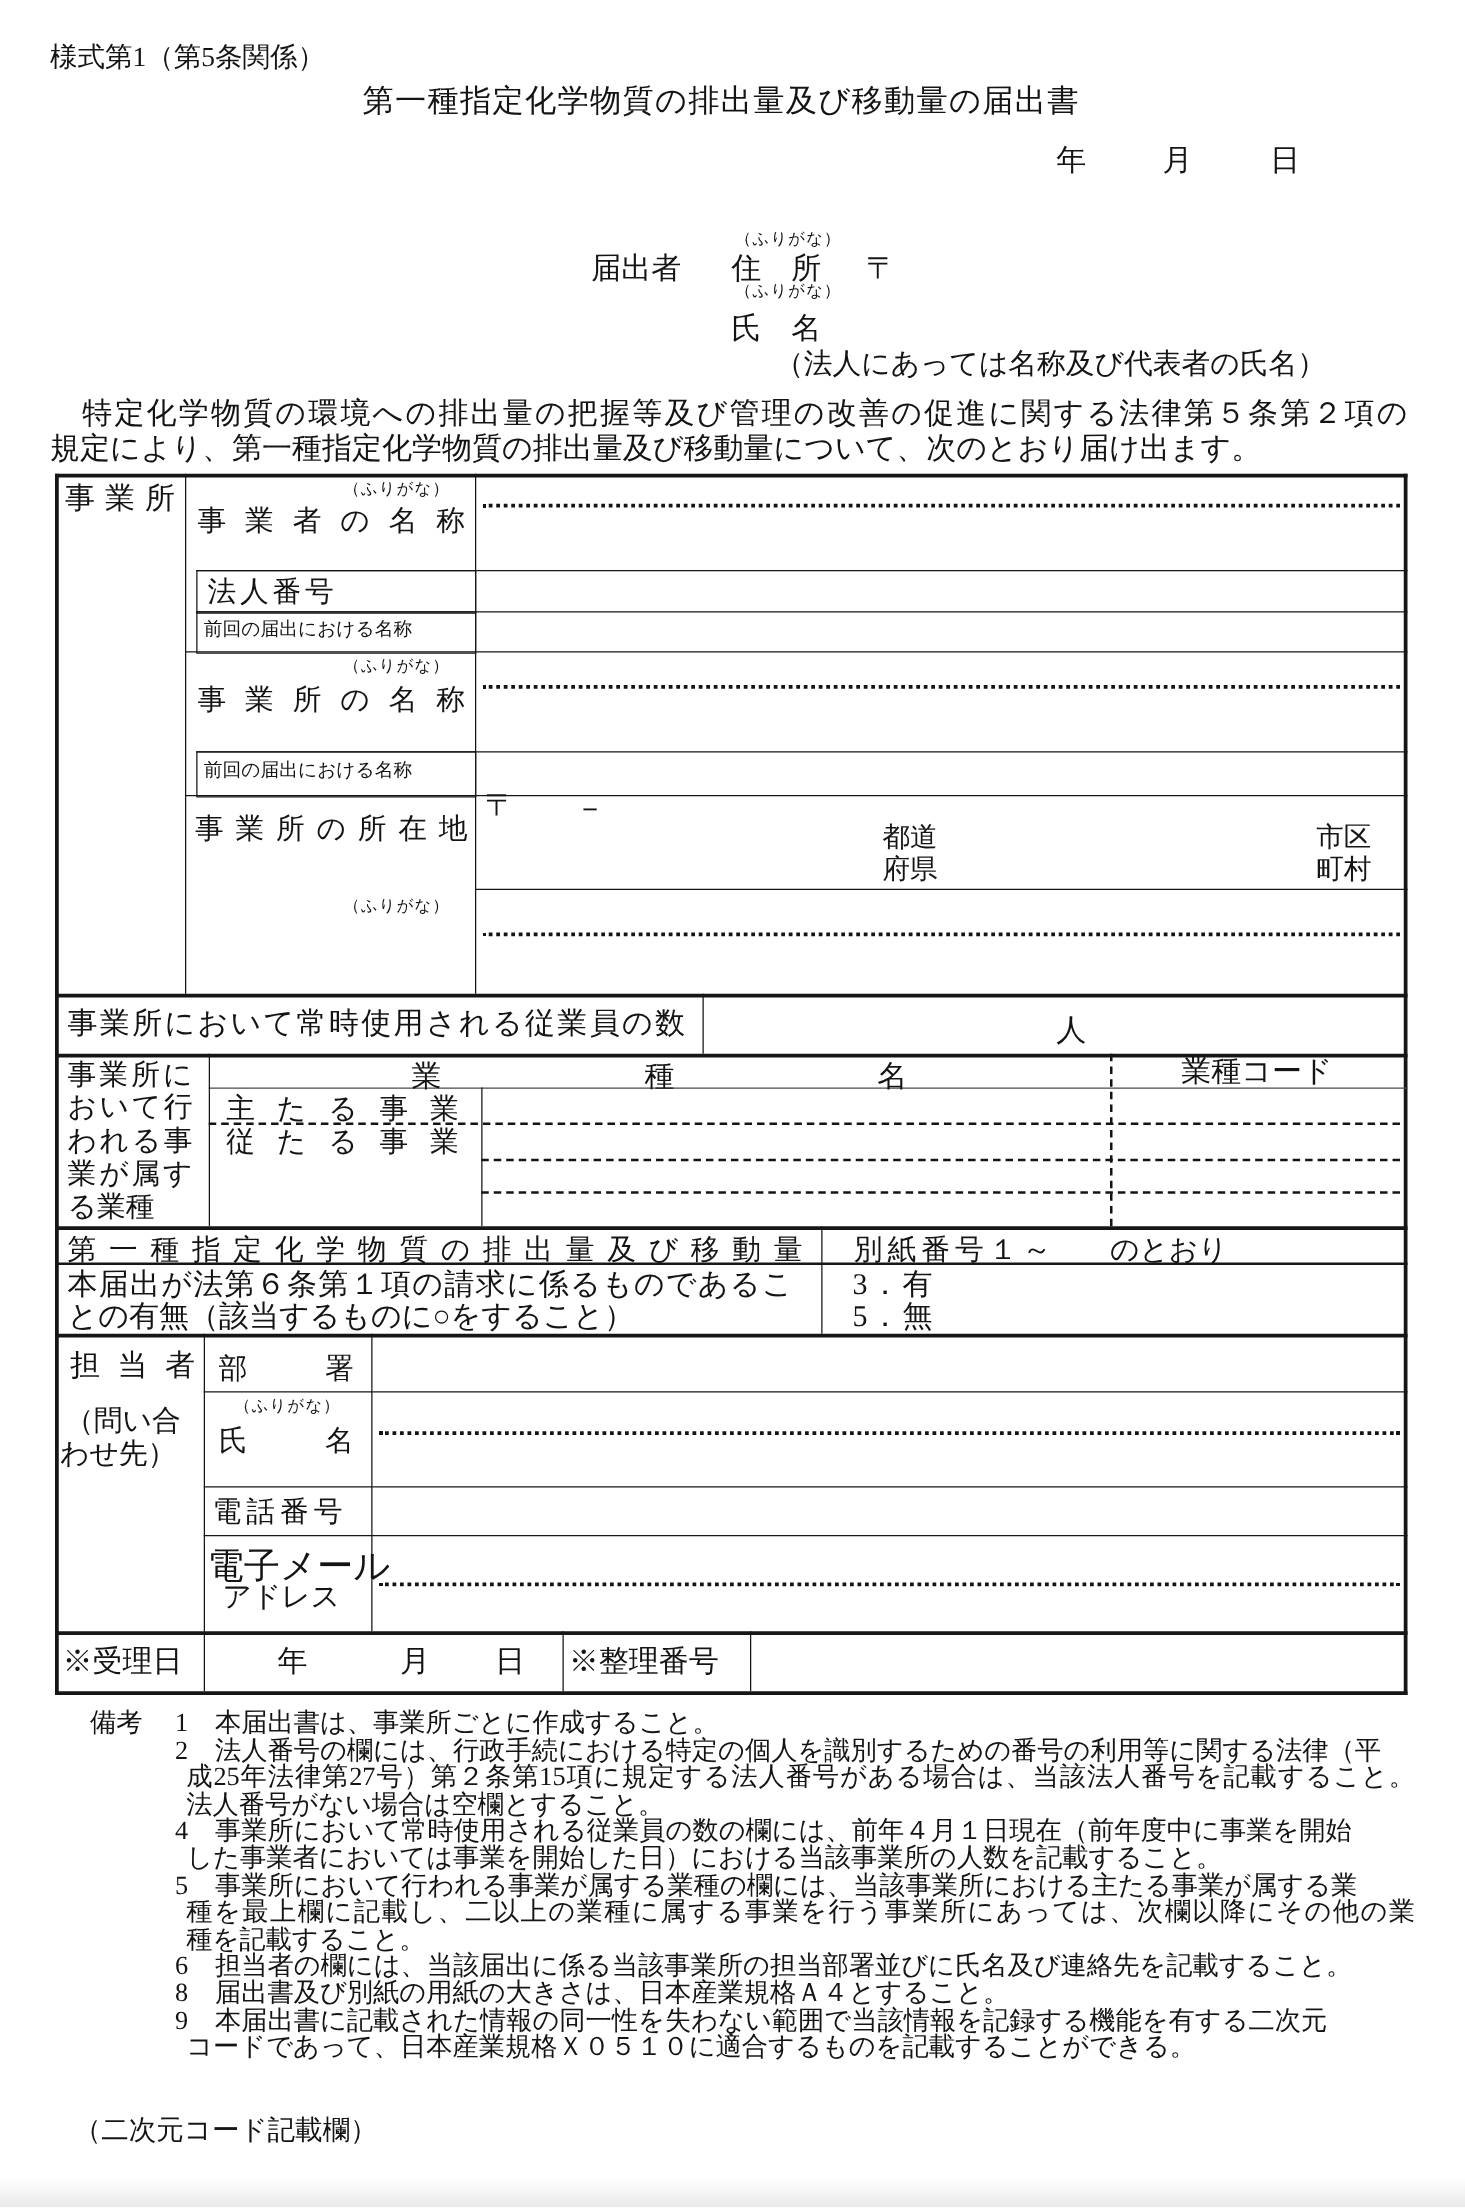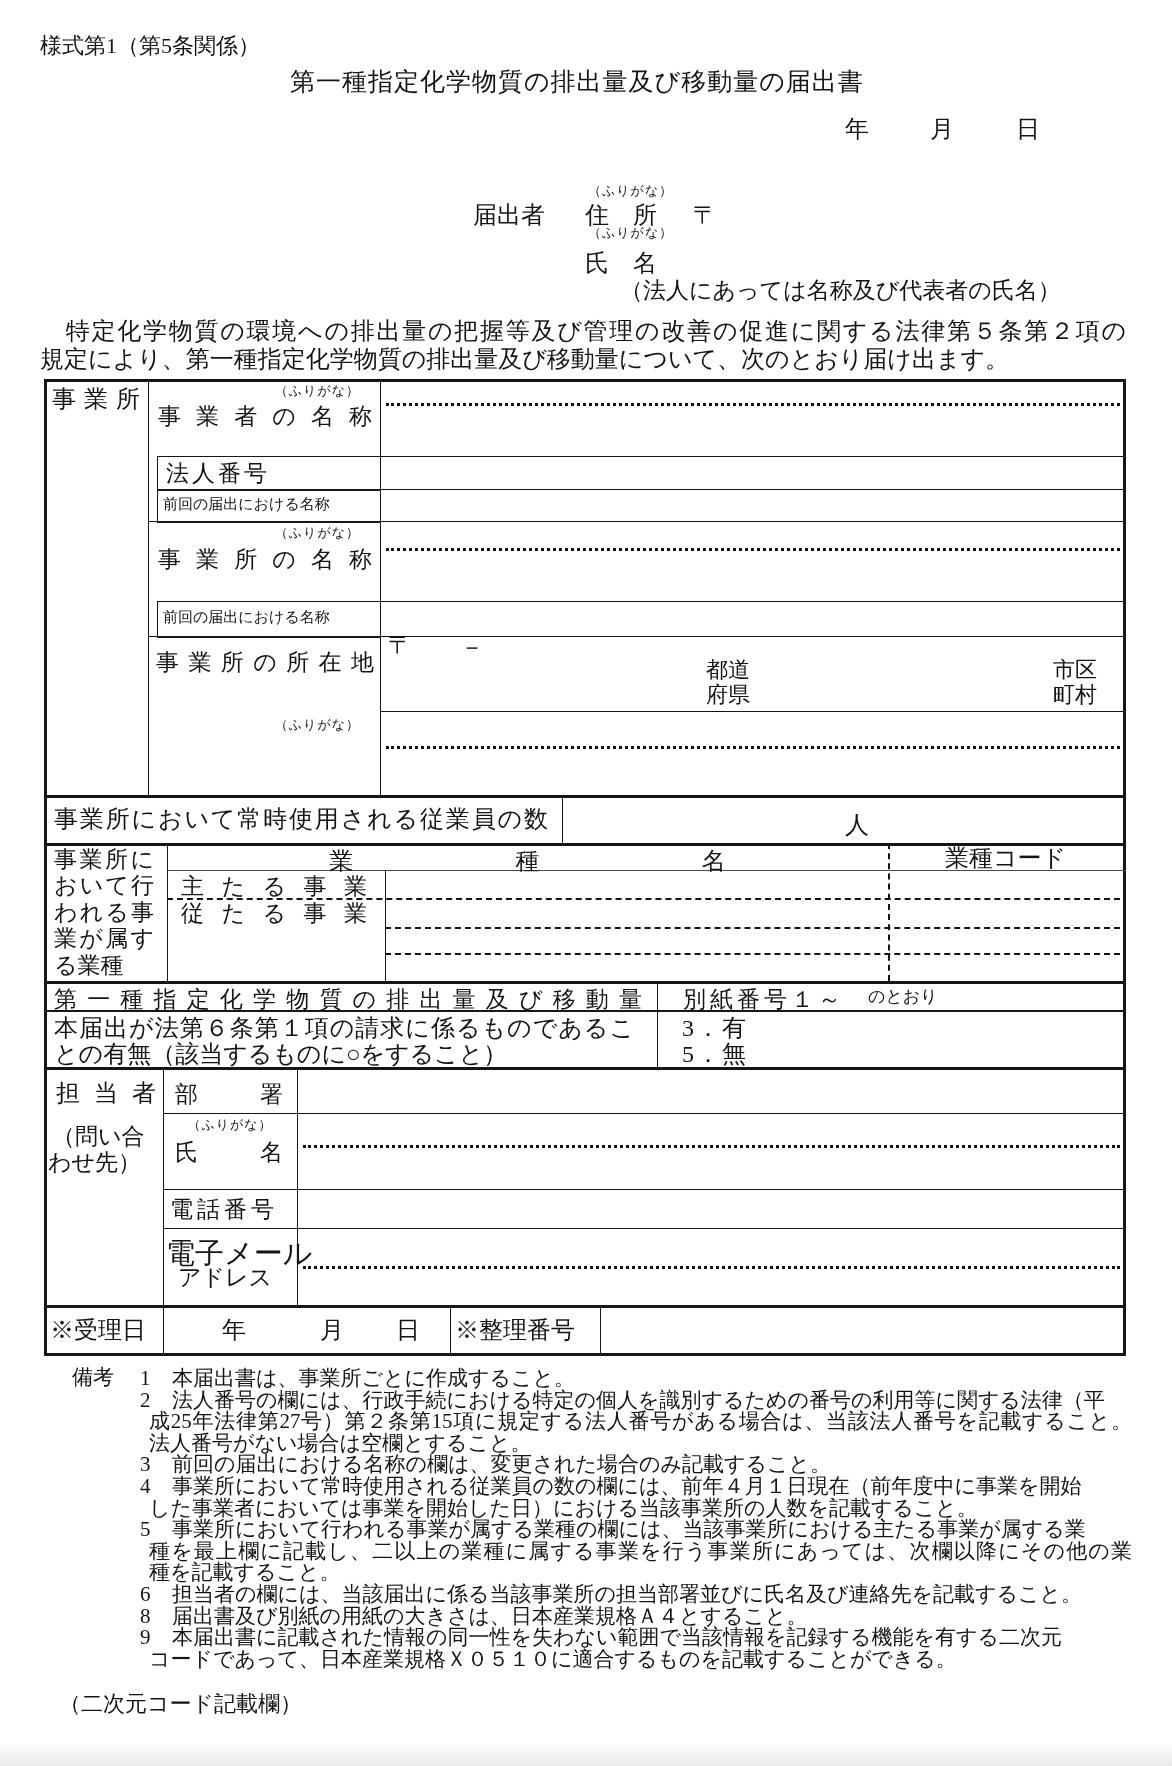--- a/index.html
+++ b/index.html
@@ -21,21 +21,21 @@
   .ddash{position:absolute;height:0;border-top:2px dashed #141414;}
   .vdash{position:absolute;width:0;border-left:2px dashed #141414;}
   .box{position:absolute;border:1px solid #161616;}
   .wrapcol{white-space:normal;}
   .flexev{position:absolute;display:flex;justify-content:space-evenly;}
   #notes{position:absolute;left:140px;top:1368px;width:992px;font-size:21px;line-height:21.6px;}
   .note-first{position:relative;padding-left:32px;text-indent:0;}
   .note-num{display:inline-block;width:32px;margin-left:-32px;}
   .note-cont{margin-left:9px;}
   .fill{text-align:justify;text-align-last:justify;}
-  .biko{position:absolute;left:-68px;top:0;font-family:Liberation Mono, monospace;}
+  .biko{position:absolute;left:-68px;top:0;}
   #fade{position:absolute;left:0;bottom:0;width:100%;height:24px;
         background:linear-gradient(180deg,rgba(255,255,255,0),#e9e9e9);}
 </style>
 </head>
 <body>
 
 <div id="page">
 
   <div class="t" style="left:40px;top:34px;font-size:22px">様式第1（第5条関係）</div>
   <div class="t" style="left:290px;top:68px;font-size:25px;letter-spacing:1px">第一種指定化学物質の排出量及び移動量の届出書</div>
@@ -131,21 +131,21 @@
     <span>業</span>
     <span>種</span>
     <span>名</span>
   </div>
   <div class="t ctr" style="left:888px;top:845px;width:235px;font-size:24px">業種コード</div>
   <div class="t jt" style="left:181px;top:874px;width:186px;font-size:23px">主たる事業</div>
   <div class="t jt" style="left:181px;top:901px;width:186px;font-size:23px">従たる事業</div>
 
   <div class="t jt" style="left:54px;top:987px;width:588px;font-size:23px">第一種指定化学物質の排出量及び移動量</div>
   <div class="t" style="left:683px;top:987px;font-size:23px;letter-spacing:4px">別紙番号１～</div>
-  <div class="t" style="left:868px;top:987px;font-size:17px">のとおり</div>
+  <div class="t" style="left:888px;top:987px;font-size:23px">のとおり</div>
 
   <div class="t jt" style="left:54px;top:1015px;width:580px;font-size:24px">本届出が法第６条第１項の請求に係るものであるこ</div>
   <div class="t" style="left:54px;top:1041px;font-size:24px">との有無（該当するものに○をすること）</div>
   <div class="t" style="left:682px;top:1015px;font-size:24px;letter-spacing:2px">3．有</div>
   <div class="t" style="left:682px;top:1041px;font-size:24px;letter-spacing:2px">5．無</div>
 
   <div class="t jt" style="left:56px;top:1080px;width:100px;font-size:24px">担当者</div>
   <div class="t" style="left:52px;top:1124px;font-size:23px">（問い合</div>
   <div class="t" style="left:48px;top:1150px;font-size:23px">わせ先）</div>
   <div class="t jt" style="left:175px;top:1082px;width:108px;font-size:23px">部署</div>
@@ -165,23 +165,20 @@
     <div class="note-first">
       <span class="biko">備考</span>
       <span class="note-num">1</span><span>本届出書は、事業所ごとに作成すること。</span>
     </div>
     <div class="note-first">
       <span class="note-num">2</span><span>法人番号の欄には、行政手続における特定の個人を識別するための番号の利用等に関する法律（平</span>
     </div>
     <div class="note-cont fill">成25年法律第27号）第２条第15項に規定する法人番号がある場合は、当該法人番号を記載すること。</div>
     <div class="note-cont">法人番号がない場合は空欄とすること。</div>
     <div class="note-first">
-      <span class="note-num">3</span><span>前回の届出における名称の欄は、変更された場合のみ記載すること。</span>
-    </div>
-    <div class="note-first">
       <span class="note-num">4</span><span>事業所において常時使用される従業員の数の欄には、前年４月１日現在（前年度中に事業を開始</span>
     </div>
     <div class="note-cont">した事業者においては事業を開始した日）における当該事業所の人数を記載すること。</div>
     <div class="note-first">
       <span class="note-num">5</span><span>事業所において行われる事業が属する業種の欄には、当該事業所における主たる事業が属する業</span>
     </div>
     <div class="note-cont fill">種を最上欄に記載し、二以上の業種に属する事業を行う事業所にあっては、次欄以降にその他の業</div>
     <div class="note-cont">種を記載すること。</div>
     <div class="note-first">
       <span class="note-num">6</span><span>担当者の欄には、当該届出に係る当該事業所の担当部署並びに氏名及び連絡先を記載すること。</span>

